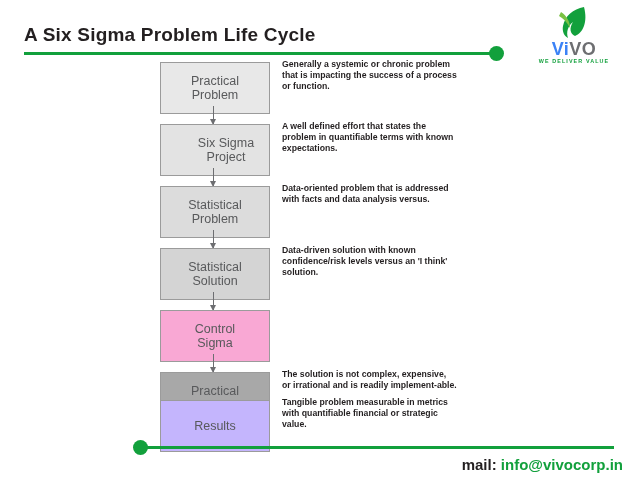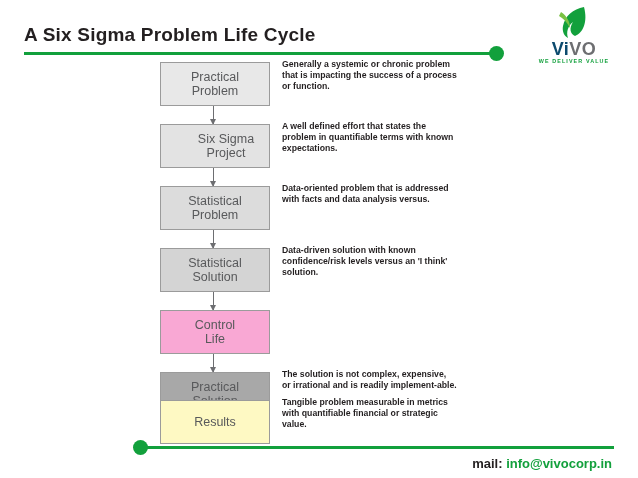--- a/index.html
+++ b/index.html
@@ -64,21 +64,21 @@
   .logo-word {
     position: absolute;
     left: 0;
     right: 0;
     top: 33px;
     font-size: 18px;
     font-weight: bold;
     color: #6d6e71;
     letter-spacing: 0.5px;
   }
-  .logo-word .v1 { color: #0c4a6e; }
+  .logo-word .v1 { color: #3b82f6; }
   .logo-tag {
     position: absolute;
     left: 0;
     right: 0;
     top: 52px;
     font-size: 5.4px;
     font-weight: bold;
     color: #12a03c;
     letter-spacing: 1.1px;
   }
@@ -95,21 +95,21 @@
     position: absolute;
     left: 0;
     width: 300px;
     height: 44px;
   }
   .box {
     position: absolute;
     left: 0;
     top: 0;
     width: 110px;
-    height: 44px;
+    height: 52px;
     border: 1px solid #9b9b9b;
     display: flex;
     align-items: center;
     justify-content: center;
     text-align: center;
     color: #58595b;
     font-size: 12.5px;
     line-height: 14px;
     box-sizing: border-box;
   }
@@ -155,23 +155,23 @@
   .bottom-rule {
     position: absolute;
     left: 146px;
     top: 446px;
     width: 468px;
     height: 3px;
     background: #12a03c;
   }
   .footer-mail {
     position: absolute;
-    right: 26px;
+    right: 15px;
     top: 456px;
-    font-size: 13px;
+    font-size: 15px;
     font-weight: bold;
     color: #231f20;
     white-space: nowrap;
   }
   .footer-mail .addr { color: #12a03c; }
 </style>
 </head>
 <body>
 
 <div class="slide-title">A Six Sigma Problem Life Cycle</div>
@@ -234,39 +234,39 @@
       </span>
     </div>
     <div class="desc">Data-driven solution with known confidence/risk levels versus an 'I think' solution.</div>
   </div>
   <div class="arrow" style="top:230px;"></div>
 
   <div class="row" style="top:248px;">
     <div class="box" style="background:#f9a8d4;">
       <span>
         <span>Control</span><br>
-        <span>Life</span>
+        <span>Sigma</span>
       </span>
     </div>
   </div>
   <div class="arrow" style="top:292px;"></div>
 
   <div class="row" style="top:310px;">
     <div class="box" style="background:#a8a8a8;">
       <span>
         <span>Practical</span><br>
         <span>Solution</span>
       </span>
     </div>
     <div class="desc">The solution is not complex, expensive, or irrational and is readily implement-able.</div>
   </div>
   <div class="arrow" style="top:354px;"></div>
 
   <div class="row" style="top:325px; top:338px;">
-    <div class="box" style="background:#fef9c3;">
+    <div class="box" style="background:#c4b5fd;">
       <span>Results</span>
     </div>
     <div class="desc">Tangible problem measurable in metrics with quantifiable financial or strategic value.</div>
   </div>
 
 </div>
 
 <div class="bottom-dot"></div>
 <div class="bottom-rule"></div>
 <div class="footer-mail">

